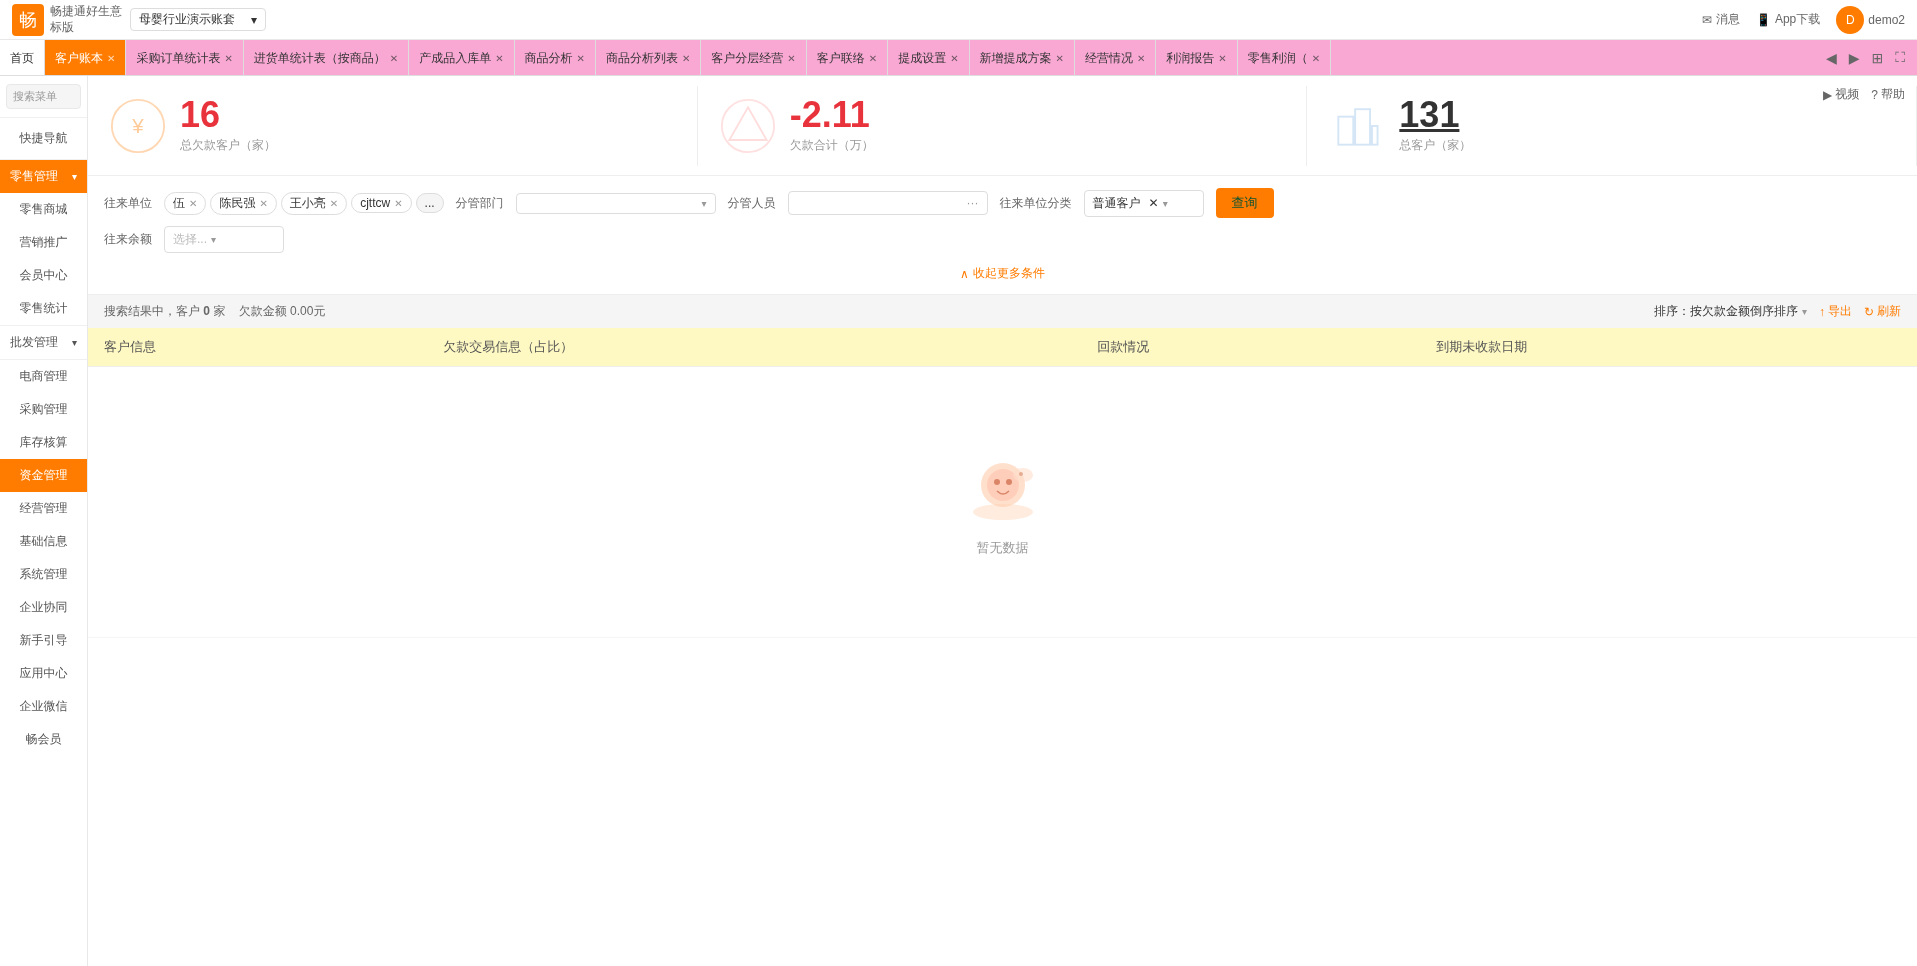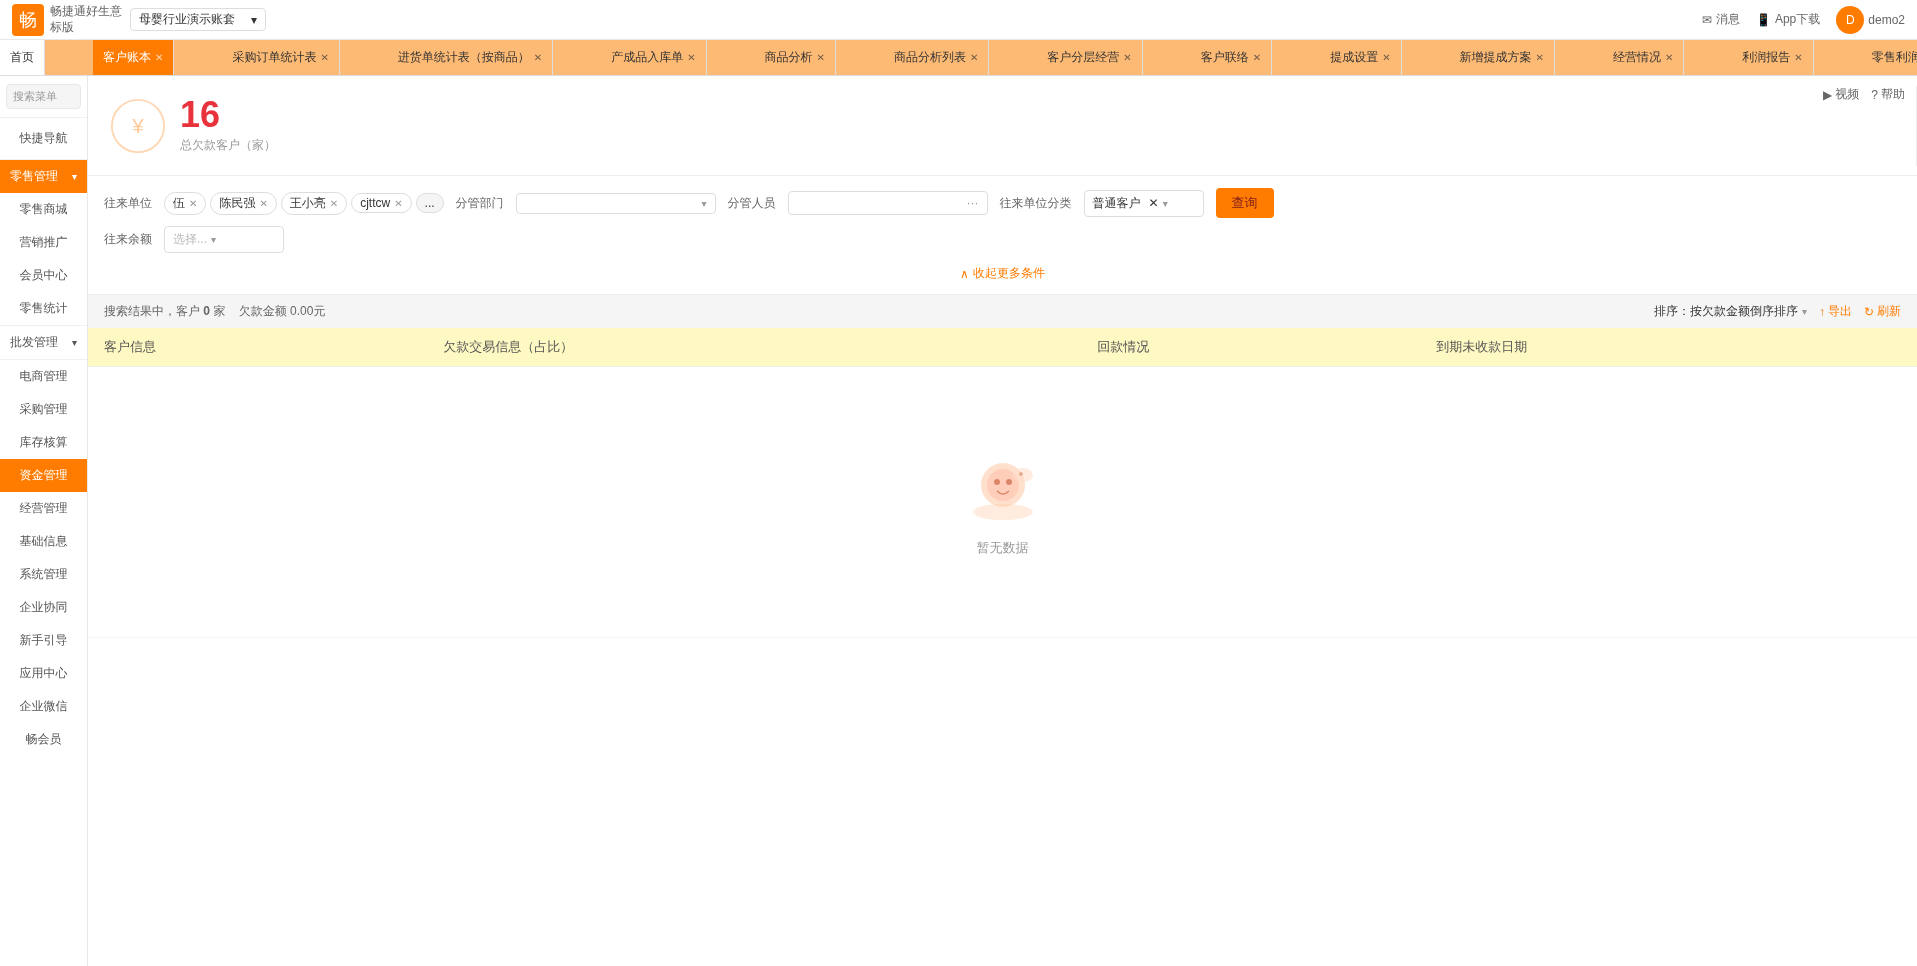--- a/index.html
+++ b/index.html
@@ -10,21 +10,21 @@
     .top-bar-left { display: flex; align-items: center; gap: 8px; }
     .logo-area { display: flex; align-items: center; gap: 6px; }
     .logo-icon { width: 32px; height: 32px; background: #ff7c00; border-radius: 4px; display: flex; align-items: center; justify-content: center; color: white; font-size: 18px; }
     .logo-text { font-size: 12px; color: #666; line-height: 1.3; }
     .top-bar-selector { display: flex; align-items: center; gap: 16px; border: 1px solid #ddd; border-radius: 4px; padding: 2px 8px; font-size: 12px; color: #333; cursor: pointer; }
     .top-bar-right { display: flex; align-items: center; gap: 16px; }
     .top-bar-action { display: flex; align-items: center; gap: 4px; font-size: 12px; color: #666; cursor: pointer; }
     .user-avatar { width: 28px; height: 28px; border-radius: 50%; background: #ff7c00; display: flex; align-items: center; justify-content: center; color: white; font-size: 12px; }
 
     
-    .tab-bar { background: #fdba74; height: 36px; display: flex; align-items: center; overflow: hidden; flex-shrink: 0; border-bottom: 1px solid #ddd; gap: 48px; }
+    .tab-bar { background: #f9a8d4; height: 36px; display: flex; overflow: hidden; flex-shrink: 0; border-bottom: 1px solid #ddd; }
     .tab-item { height: 36px; display: flex; align-items: center; padding: 0 10px; font-size: 12px; color: #333; cursor: pointer; border-right: 1px solid #ddd; white-space: nowrap; flex-shrink: 0; gap: 4px; }
     .tab-item.home { background: #fff; color: #333; }
     .tab-item.active { background: #ff7c00; color: #fff; }
     .tab-item .close-btn { font-size: 10px; opacity: 0.7; cursor: pointer; }
     .tab-controls { display: flex; align-items: center; margin-left: auto; gap: 4px; padding-right: 8px; flex-shrink: 0; }
     .tab-ctrl-btn { cursor: pointer; font-size: 14px; color: #666; padding: 0 4px; }
 
     
     .main-layout { display: flex; flex: 1; overflow: hidden; }
 
@@ -82,21 +82,21 @@
     .data-table { width: 100%; border-collapse: collapse; }
     .data-table th { background: #fef9c3; padding: 10px 16px; text-align: left; font-weight: normal; font-size: 13px; color: #555; border-bottom: 1px solid #eee; white-space: nowrap; }
     .data-table td { padding: 10px 16px; font-size: 12px; color: #333; border-bottom: 1px solid #f5f5f5; }
 
     
     .empty-state { display: flex; flex-direction: column; align-items: center; justify-content: center; padding: 80px 0; }
     .empty-icon { width: 100px; height: 80px; position: relative; }
     .empty-text { font-size: 13px; color: #999; margin-top: 12px; font-family: Liberation Mono, monospace; }
 
     
-    .query-btn { background: #ff7c00; color: #7f1d1d; border: none; border-radius: 4px; padding: 6px 16px; font-size: 13px; cursor: pointer; }
+    .query-btn { background: #ff7c00; color: #14532d; border: none; border-radius: 4px; padding: 6px 16px; font-size: 13px; cursor: pointer; }
 
     .chevron-down { font-size: 10px; color: #999; }
   </style>
 </head>
 <body>
 
 <div class="top-bar">
   <div class="top-bar-left">
     <div class="logo-area">
       <div class="logo-icon">畅</div>
@@ -239,21 +239,46 @@
             <circle cx="30" cy="30" r="28" fill="none" stroke="#ff7c00" stroke-width="2" opacity="0.3"></circle>
             <text x="30" y="38" text-anchor="middle" font-size="22" fill="#ff7c00" opacity="0.4">¥</text>
           </svg>
         </div>
         <div class="stat-body">
           <span class="stat-value red">16</span>
           <span class="stat-label">总欠款客户（家）</span>
         </div>
       </div>
 
-
+      <div class="stat-card">
+        <div class="stat-icon">
+          <svg viewBox="0 0 60 60" xmlns="http://www.w3.org/2000/svg">
+            <circle cx="30" cy="30" r="28" fill="none" stroke="#ff9999" stroke-width="2" opacity="0.3"></circle>
+            <polygon points="30,10 50,45 10,45" fill="none" stroke="#ffaaaa" stroke-width="2" opacity="0.4"></polygon>
+          </svg>
+        </div>
+        <div class="stat-body">
+          <span class="stat-value red">-2.11</span>
+          <span class="stat-label">欠款合计（万）</span>
+        </div>
+      </div>
+
+      <div class="stat-card">
+        <div class="stat-icon">
+          <svg viewBox="0 0 60 60" xmlns="http://www.w3.org/2000/svg">
+            <rect x="10" y="20" width="16" height="30" fill="none" stroke="#aaccee" stroke-width="2" opacity="0.5"></rect>
+            <rect x="28" y="12" width="16" height="38" fill="none" stroke="#aaccee" stroke-width="2" opacity="0.5"></rect>
+            <rect x="46" y="30" width="6" height="20" fill="none" stroke="#aaccee" stroke-width="2" opacity="0.5"></rect>
+          </svg>
+        </div>
+        <div class="stat-body">
+          <span class="stat-value black">131</span>
+          <span class="stat-label">总客户（家）</span>
+        </div>
+      </div>
       <div class="stats-help">
         <div class="stats-help-btn">
           <span>▶</span>
           <span>视频</span>
         </div>
         <div class="stats-help-btn">
           <span>?</span>
           <span>帮助</span>
         </div>
       </div>

